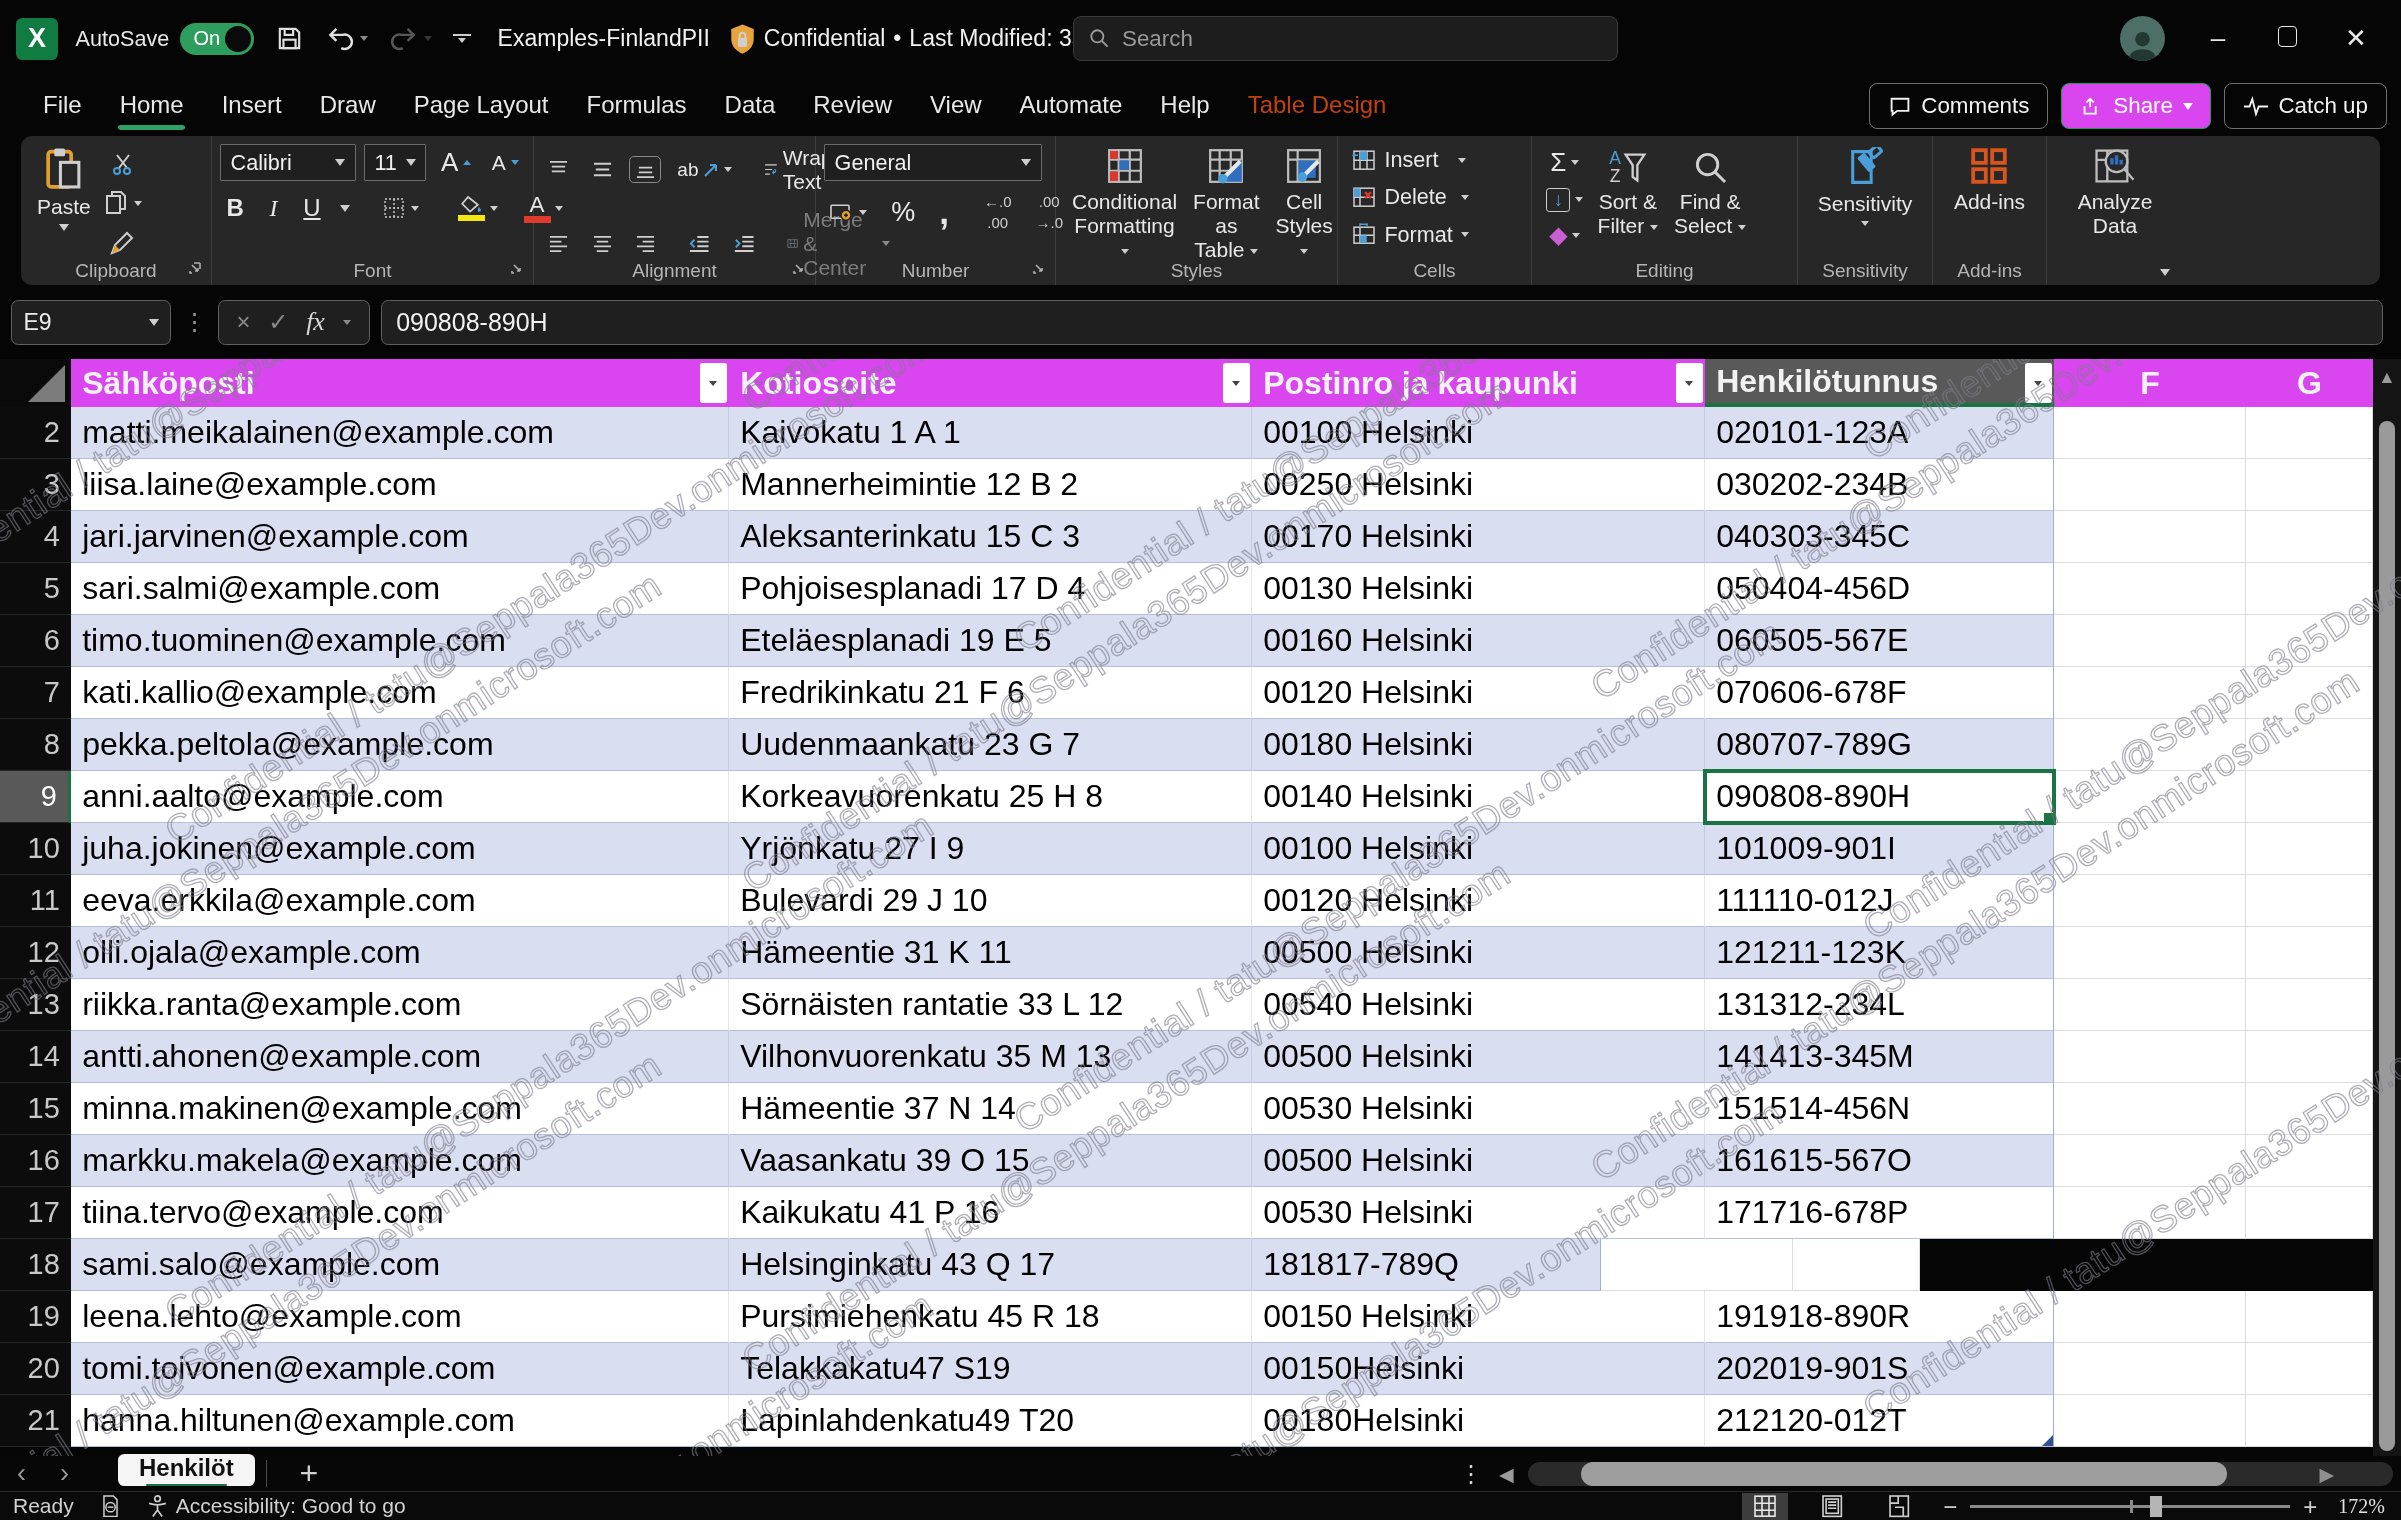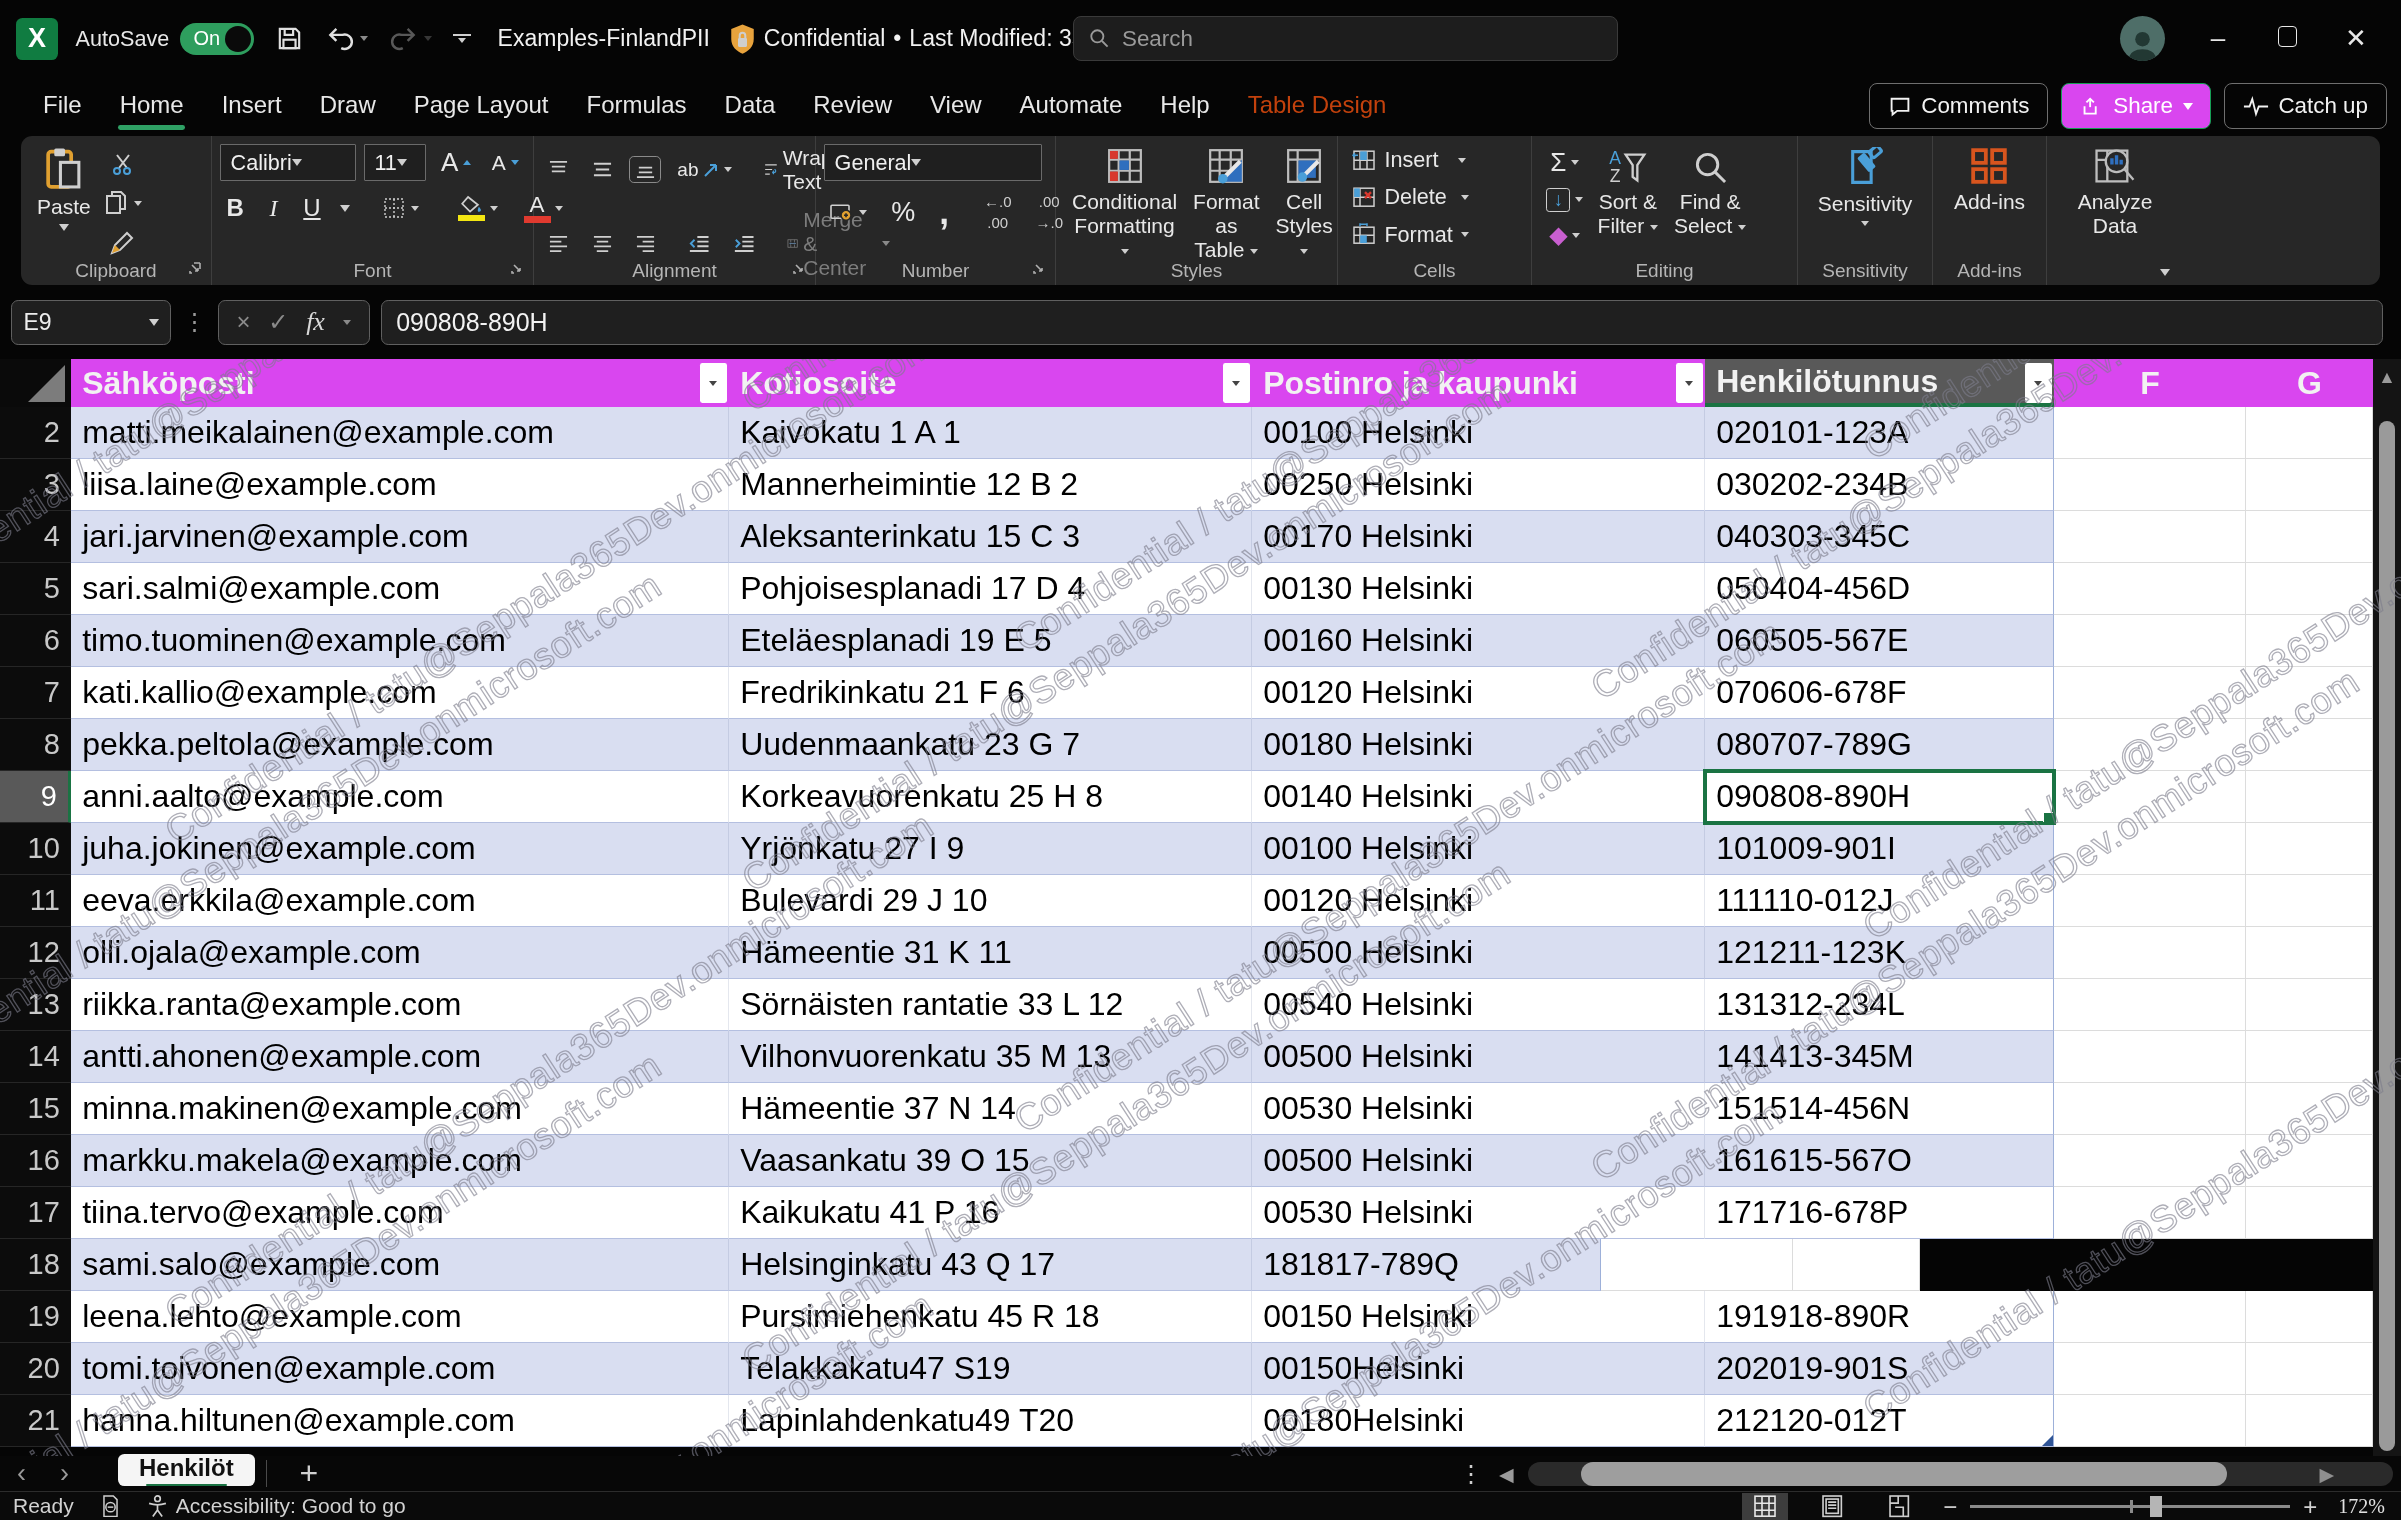--- a/index.html
+++ b/index.html
@@ -40,21 +40,21 @@
   .pillbtn { height:46px; border:1.6px solid #6f6f6f; border-radius:8px; display:flex; align-items:center; gap:9.6px; padding:0 17.6px; font-size:22.4px; color:#f2f2f2; background:transparent; }
   .pillbtn.green { background:#d946ef; border-color:#169e54; color:#fff; }
 
   
   .ribbon-body { height:149px; margin:0 21px; background:#272727; border-radius:11.2px; display:flex; position:relative; }
   .rgroup { position:relative; border-right:0.8px solid #3e3e3e; padding:8px 8px 27px 8px; display:flex; align-items:flex-start; }
   .glabel { position:absolute; bottom:3.2px; left:0; right:0; text-align:center; font-size:19px; color:#b5b5b5; }
   .launcher { position:absolute; bottom:6.4px; right:8px; }
   .bigbtn { display:flex; flex-direction:column; align-items:center; justify-content:flex-start; gap:4.8px; color:#e8e8e8; font-size:21px; padding:3.2px 8px; text-align:center; line-height:24px; }
   .smbtn { display:inline-flex; align-items:center; justify-content:center; color:#e8e8e8; font-size:24px; gap:4.8px; padding:1.6px 6.4px; }
-  .selbox { height:37px; background:#1f1f1f; border:0.8px solid #6a6a6a; border-radius:1px; display:flex; align-items:center; padding:0 9.6px; color:#f0f0f0; font-size:21.6px; }
+  .selbox { height:37px; background:#1f1f1f; border:0.8px solid #6a6a6a; border-radius:1px; display:flex; align-items:center; justify-content:space-between; padding:0 9.6px; color:#f0f0f0; font-size:21.6px; }
   .stack2 { display:flex; flex-direction:column; gap:11.2px; }
   .rowline { display:flex; align-items:center; gap:8px; }
   .dimmed { color:#7d7d7d !important; }
   .colorbar { display:block; width:27px; height:6.4px; margin-top:1.6px; }
 
   
   .fbar { height:74px; display:flex; align-items:center; padding:0 0 0 11.2px; gap:11.2px; background:#050505; }
   .namebox { width:160px; height:45px; background:#1f1f1f; border:0.8px solid #606060; border-radius:7.2px; display:flex; align-items:center; justify-content:space-between; padding:0 11.2px; color:#ececec; font-size:23px; }
   .kebab { color:#9a9a9a; font-size:24px; }
   .fxbox { width:152px; height:45px; background:#1f1f1f; border:0.8px solid #606060; border-radius:7.2px; display:flex; align-items:center; justify-content:space-evenly; color:#8a8a8a; font-size:24px; }

